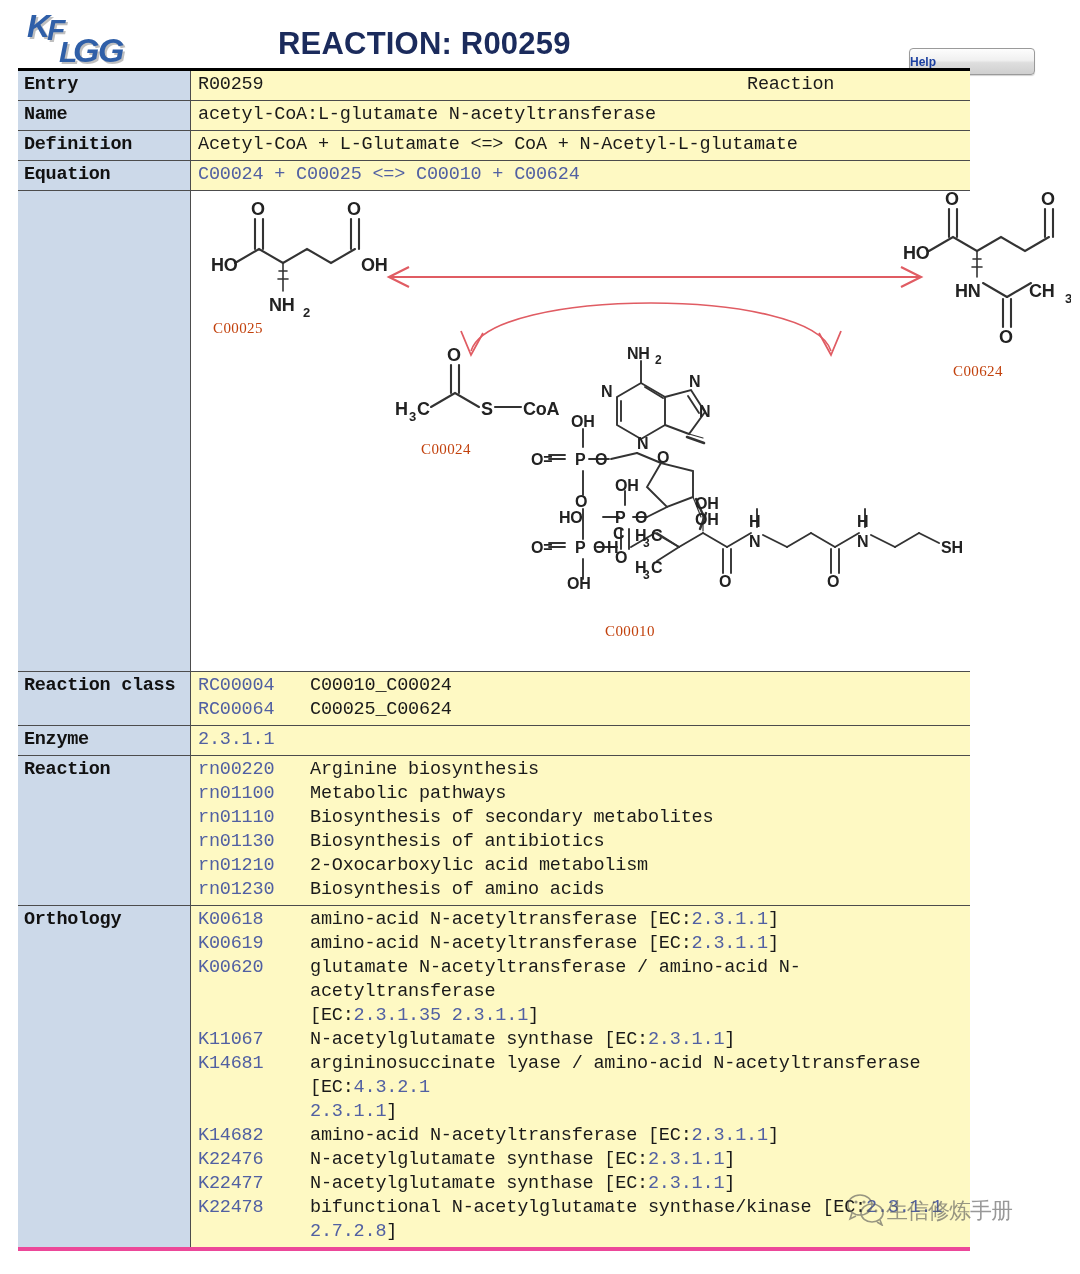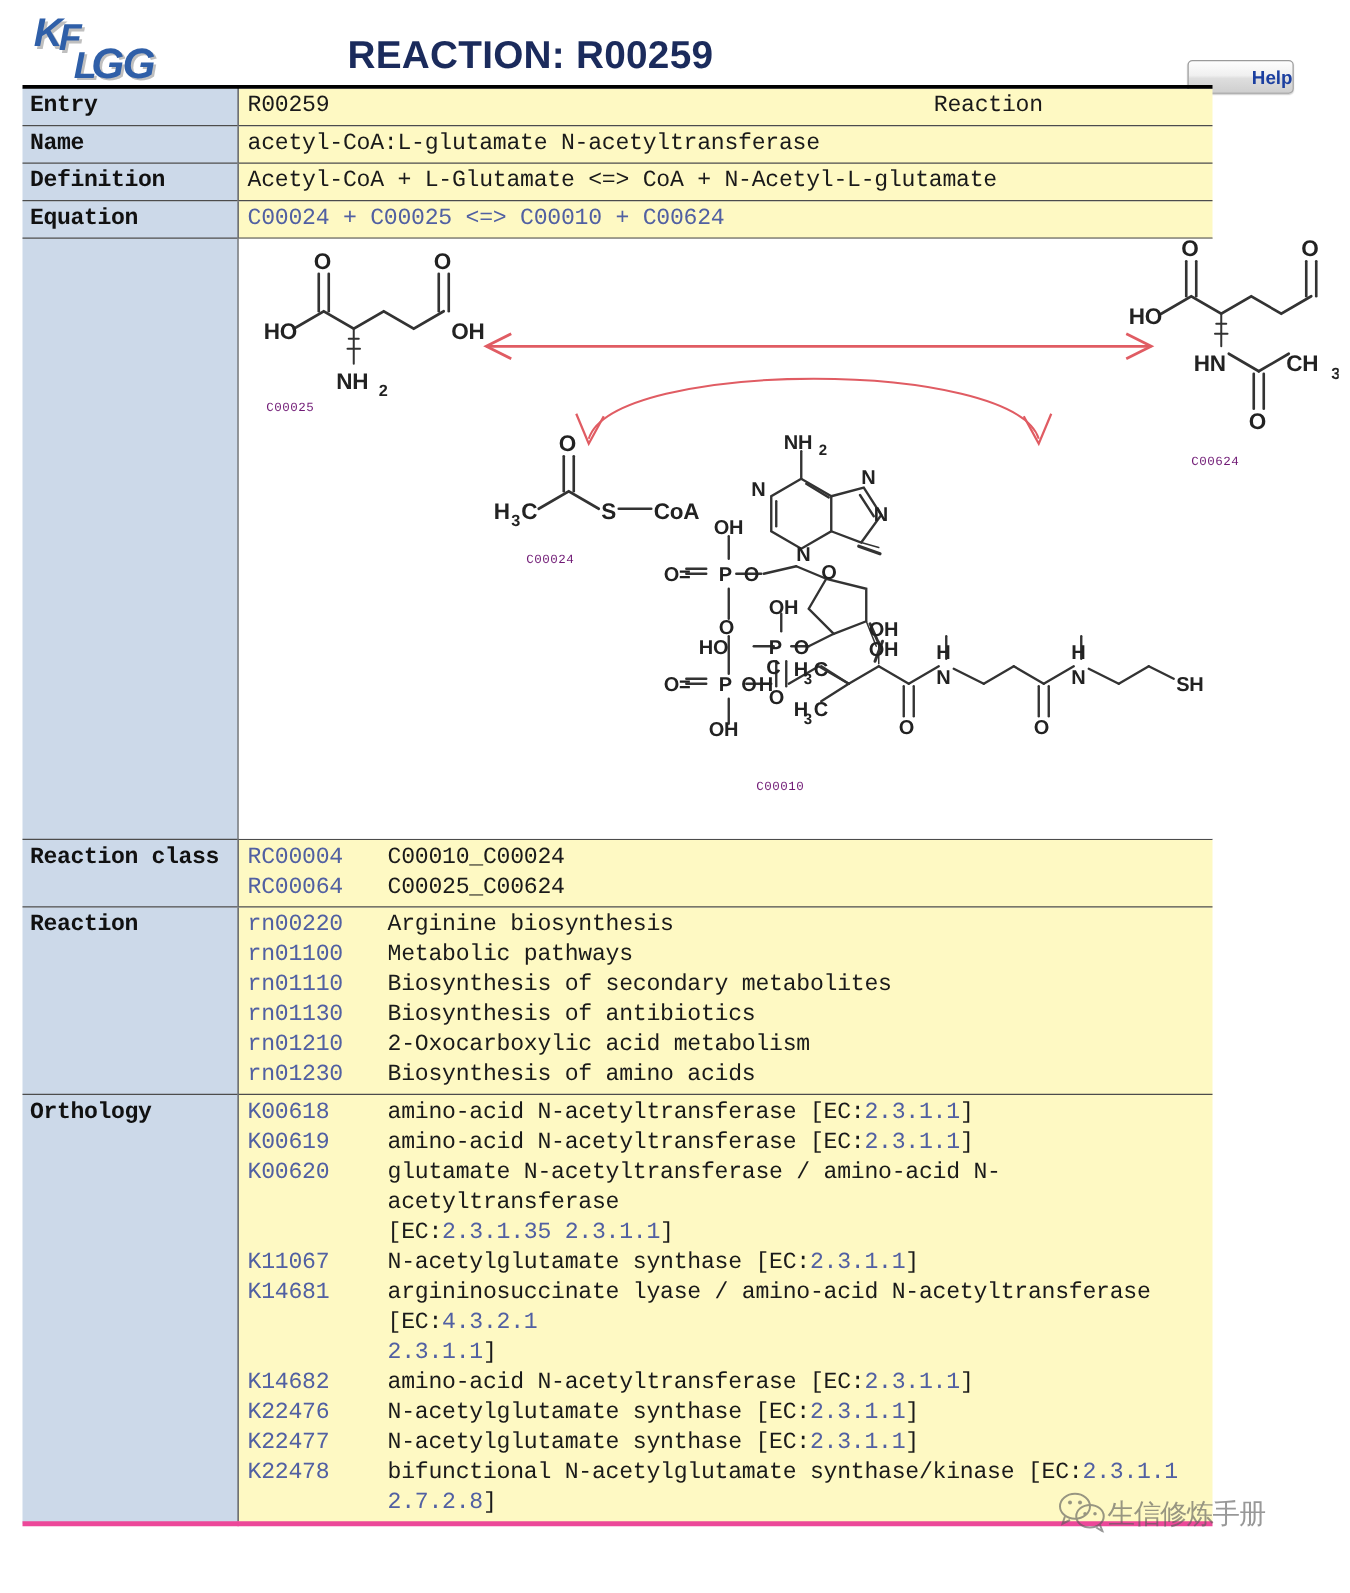--- a/index.html
+++ b/index.html
@@ -25,30 +25,30 @@
     position:absolute;left:278px;top:26px;
     font-family:"Liberation Sans", sans-serif;
     font-weight:bold;
     font-size:31px;
     color:#1b2b5c;
     letter-spacing:.2px;
     white-space:nowrap;
   }
   .help-btn{
     position:absolute;right:45px;top:48px;
-    width:85px;height:27px;
+    width:126px;height:27px;
     border:1px solid #9a9a9a;
     border-radius:4px;
     background:linear-gradient(#fdfdfd 0%, #f0f0f0 45%, #dedede 55%, #cfcfcf 100%);
     color:#1b3fa0;
     font-family:"Liberation Sans", sans-serif;
     font-weight:bold;
-    font-size:15px;
+    font-size:12px;
     line-height:27px;
-    text-align:right;
+    text-align:left;
     box-shadow:0 1px 1px rgba(0,0,0,.18);
     cursor:pointer;
     box-sizing:border-box;
   }
   
   .kegg-table{
     position:absolute;
     left:18px;top:68px;
     width:952px;
     border-collapse:collapse;
@@ -91,23 +91,23 @@
   
   .kv{display:flex;justify-content:center;}
   .kv .k{width:112px;flex:0 0 112px;}
   .kv .v{flex:1 1 auto;white-space:pre-wrap;}
   
   .struct-cell{padding:0 !important;background:#fff;}
   .struct-wrap{position:relative;width:100%;height:480px;background:#fff;}
   .struct-wrap svg{display:block;}
   .cpd-label{
     position:absolute;
-    font-family:Liberation Mono, monospace;
-    font-size:10px;
-    color:#701a75;
+    font-family:Liberation Serif, serif;
+    font-size:15px;
+    color:#c2410c;
     letter-spacing:.4px;
   }
   
   .watermark{
     position:absolute;
     left:846px;top:1192px;
     width:224px;height:46px;
     pointer-events:none;
     opacity:.62;
   }
@@ -395,20 +395,24 @@
         <span class="k lnk">RC00004</span>
         <span class="v">C00010_C00024</span>
       </div>
       <div class="kv">
         <span class="k lnk">RC00064</span>
         <span class="v">C00025_C00624</span>
       </div>
     </td>
   </tr>
 
+  <tr>
+    <td class="th-cell">Enzyme</td>
+    <td class="td-cell lnk">2.3.1.1</td>
+  </tr>
 
   <tr>
     <td class="th-cell">Reaction</td>
     <td class="td-cell" id="pathway-list">
           <div class="kv">
             <span class="k lnk">rn00220</span>
             <span class="v">Arginine biosynthesis</span>
           </div>
           <div class="kv">
             <span class="k lnk">rn01100</span>

